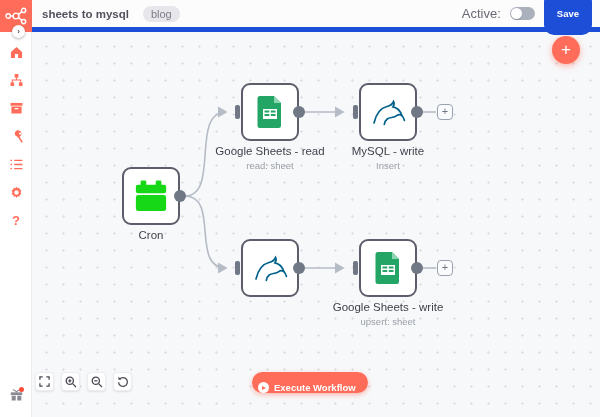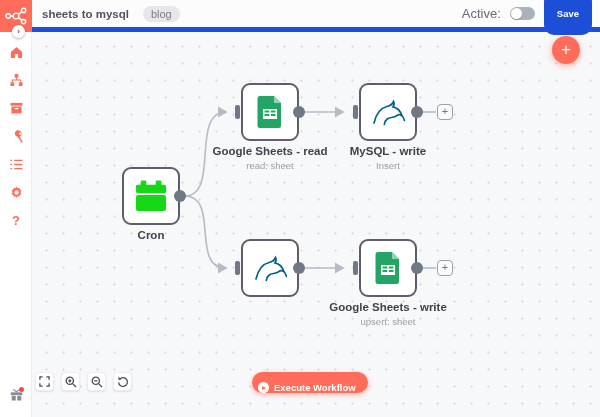--- a/index.html
+++ b/index.html
@@ -52,21 +52,21 @@
 
   .node { position:absolute; width:58px; height:58px; background:#fff;
     border:2px solid #5d5d6c; border-radius:9px; z-index:2;
     display:flex; align-items:center; justify-content:center; }
   .node .out-dot { position:absolute; right:-8px; top:50%; margin-top:-6px;
     width:12px; height:12px; border-radius:50%; background:#707886; }
   .node .in-slot { position:absolute; left:-8px; top:50%; margin-top:-7px;
     width:5px; height:14px; border-radius:2px; background:#707886; }
   .node-label { position:absolute; top:62px; left:50%; transform:translateX(-50%);
     text-align:center; white-space:nowrap; z-index:2; }
-  .node-name { font-size:11.5px; font-weight:700; color:#42424c; }
+  .node-name { font-size:11.5px; font-weight:400; color:#42424c; }
   .node-sub { font-size:9.5px; color:#9aa0a6; margin-top:3px; }
 
   .pos-cron { left:90px; top:135px; }
   .pos-gsread { left:209px; top:51px; }
   .pos-myins { left:327px; top:51px; }
   .pos-mysel { left:209px; top:207px; }
   .pos-gswrite { left:327px; top:207px; }
 
   .plus-chip { position:absolute; width:16px; height:16px; background:#fafbfc;
     border:1.5px solid #9aa2af; border-radius:4px; color:#6f7682; z-index:2;

